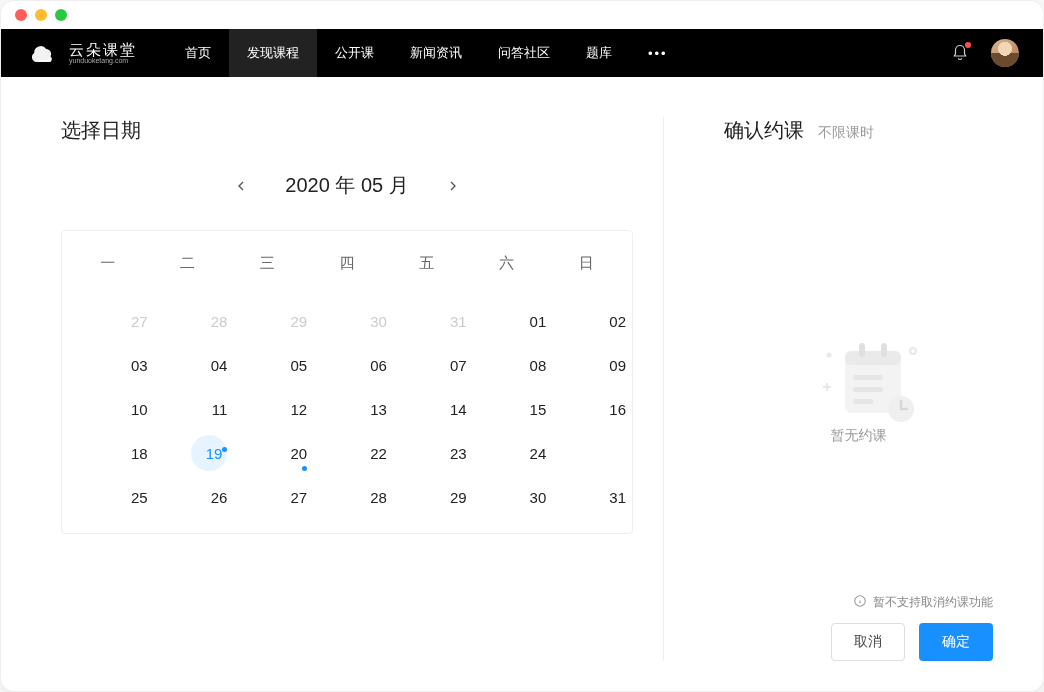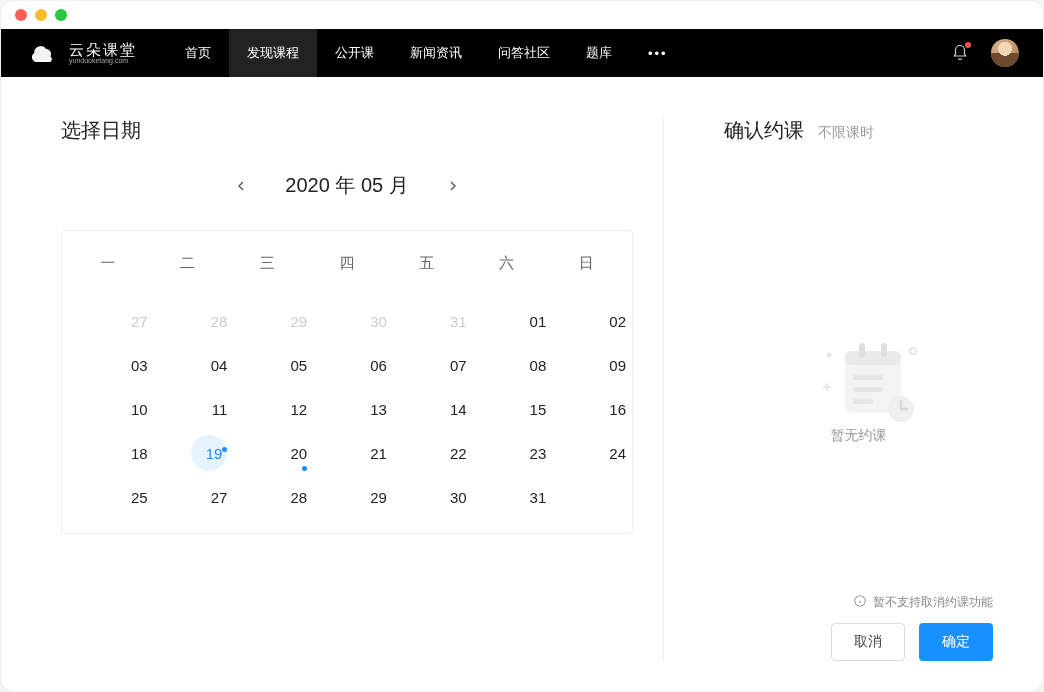--- a/index.html
+++ b/index.html
@@ -198,35 +198,35 @@
               </div>
               <div class="day today">
                 <span>19</span>
                 <span class="mark"></span>
               </div>
               <div class="day">
                 <span>20</span>
                 <span class="mark"></span>
               </div>
               <div class="day">
-                <span>21</span>
-              </div>
-              <div class="day">
                 <span>22</span>
               </div>
               <div class="day">
                 <span>23</span>
               </div>
               <div class="day">
                 <span>24</span>
               </div>
             </div>
             <div class="week">
               <div class="day">
                 <span>25</span>
+              </div>
+              <div class="day">
+                <span>26</span>
               </div>
               <div class="day">
                 <span>27</span>
               </div>
               <div class="day">
                 <span>28</span>
               </div>
               <div class="day">
                 <span>29</span>
               </div>

